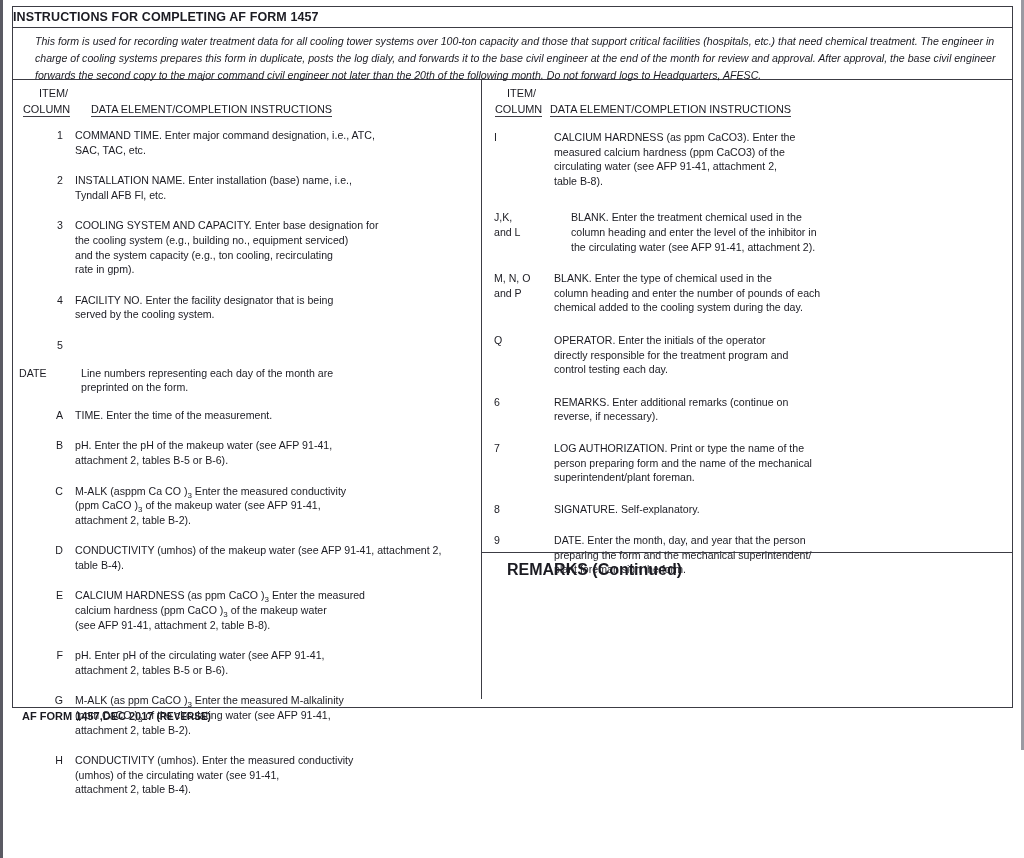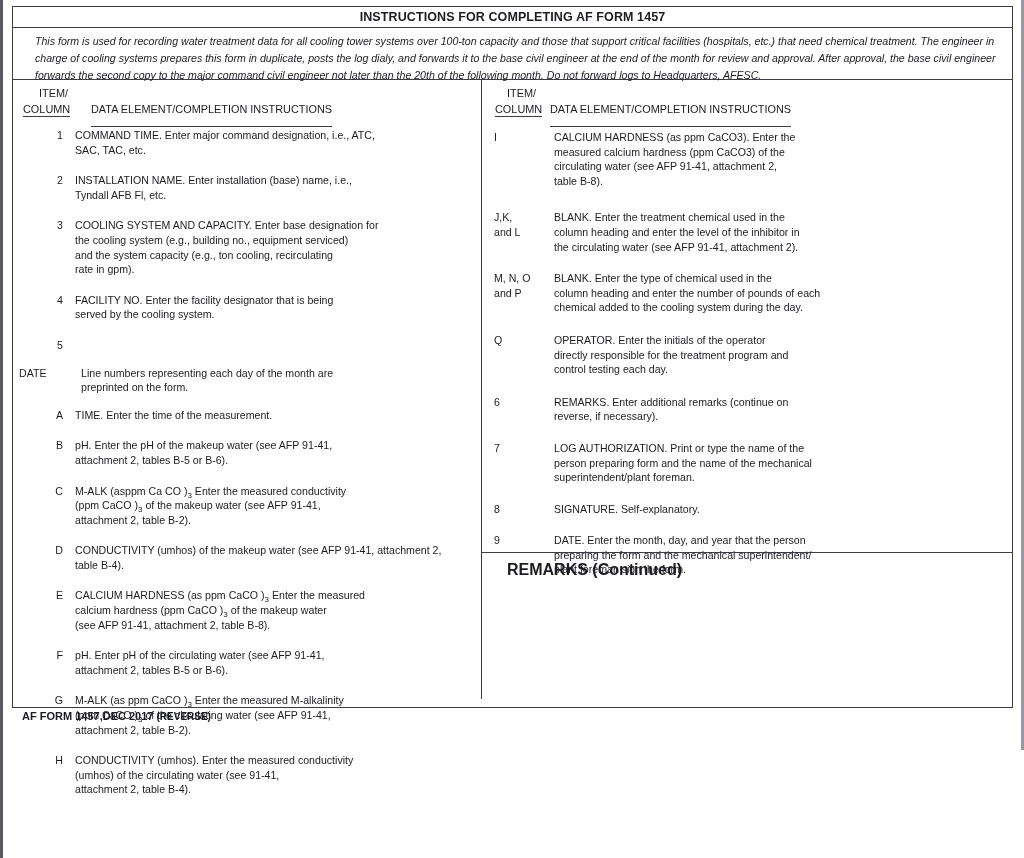--- a/index.html
+++ b/index.html
@@ -52,21 +52,20 @@
   
   .title-band {
     position: absolute;
     left: 0; top: 0;
     width: 100%;
     height: 21px;
     border-bottom: 1px solid #3c3c44;
     box-sizing: border-box;
     display: flex;
     align-items: center;
-    justify-content: center;
   }
   .title-band .title-text {
     font-size: 12.5px;
     font-weight: bold;
     letter-spacing: 0.1px;
   }
 
   
   .intro-band {
     position: absolute;
@@ -128,21 +127,21 @@
     font-size: 10.9px;
     border-bottom: 1px solid #3c3c44;
     padding-bottom: 1px;
   }
   .col-head .dataelem-word {
     position: absolute;
     left: 78px;
     top: 23px;
     font-size: 10.9px;
     border-bottom: 1px solid #3c3c44;
-    padding-bottom: 11px;
+    padding-bottom: 1px;
     white-space: nowrap;
   }
   .col-right .col-head .item-word { left: 25px; }
   .col-right .col-head .column-word { left: 13px; }
   .col-right .col-head .dataelem-word { left: 68px; }
 
   
   .entries {
     position: relative;
   }
@@ -328,21 +327,21 @@
           <span class="dataelem-word">DATA ELEMENT/COMPLETION INSTRUCTIONS</span>
         </div>
         <div class="entries" id="right-entries">
             <div class="entry" style="margin-top: 10px;">
               <div class="label">I</div>
               <div class="body">CALCIUM HARDNESS (as ppm CaCO3). Enter the
 measured calcium hardness (ppm CaCO3) of the
 circulating water (see AFP 91-41, attachment 2,
 table B-8).</div>
             </div>
-            <div class="entry" style="margin-top: 22px;">
+            <div class="entry" style="margin-top: 22px; gap: 17px;">
               <div class="label">J,K,
 and L</div>
               <div class="body"> BLANK. Enter the treatment chemical used in the
  column heading and enter the level of the inhibitor in
 the circulating water (see AFP 91-41, attachment 2).</div>
             </div>
             <div class="entry" style="margin-top: 17px;">
               <div class="label">M, N, O
 and P</div>
               <div class="body">BLANK. Enter the type of chemical used in the

